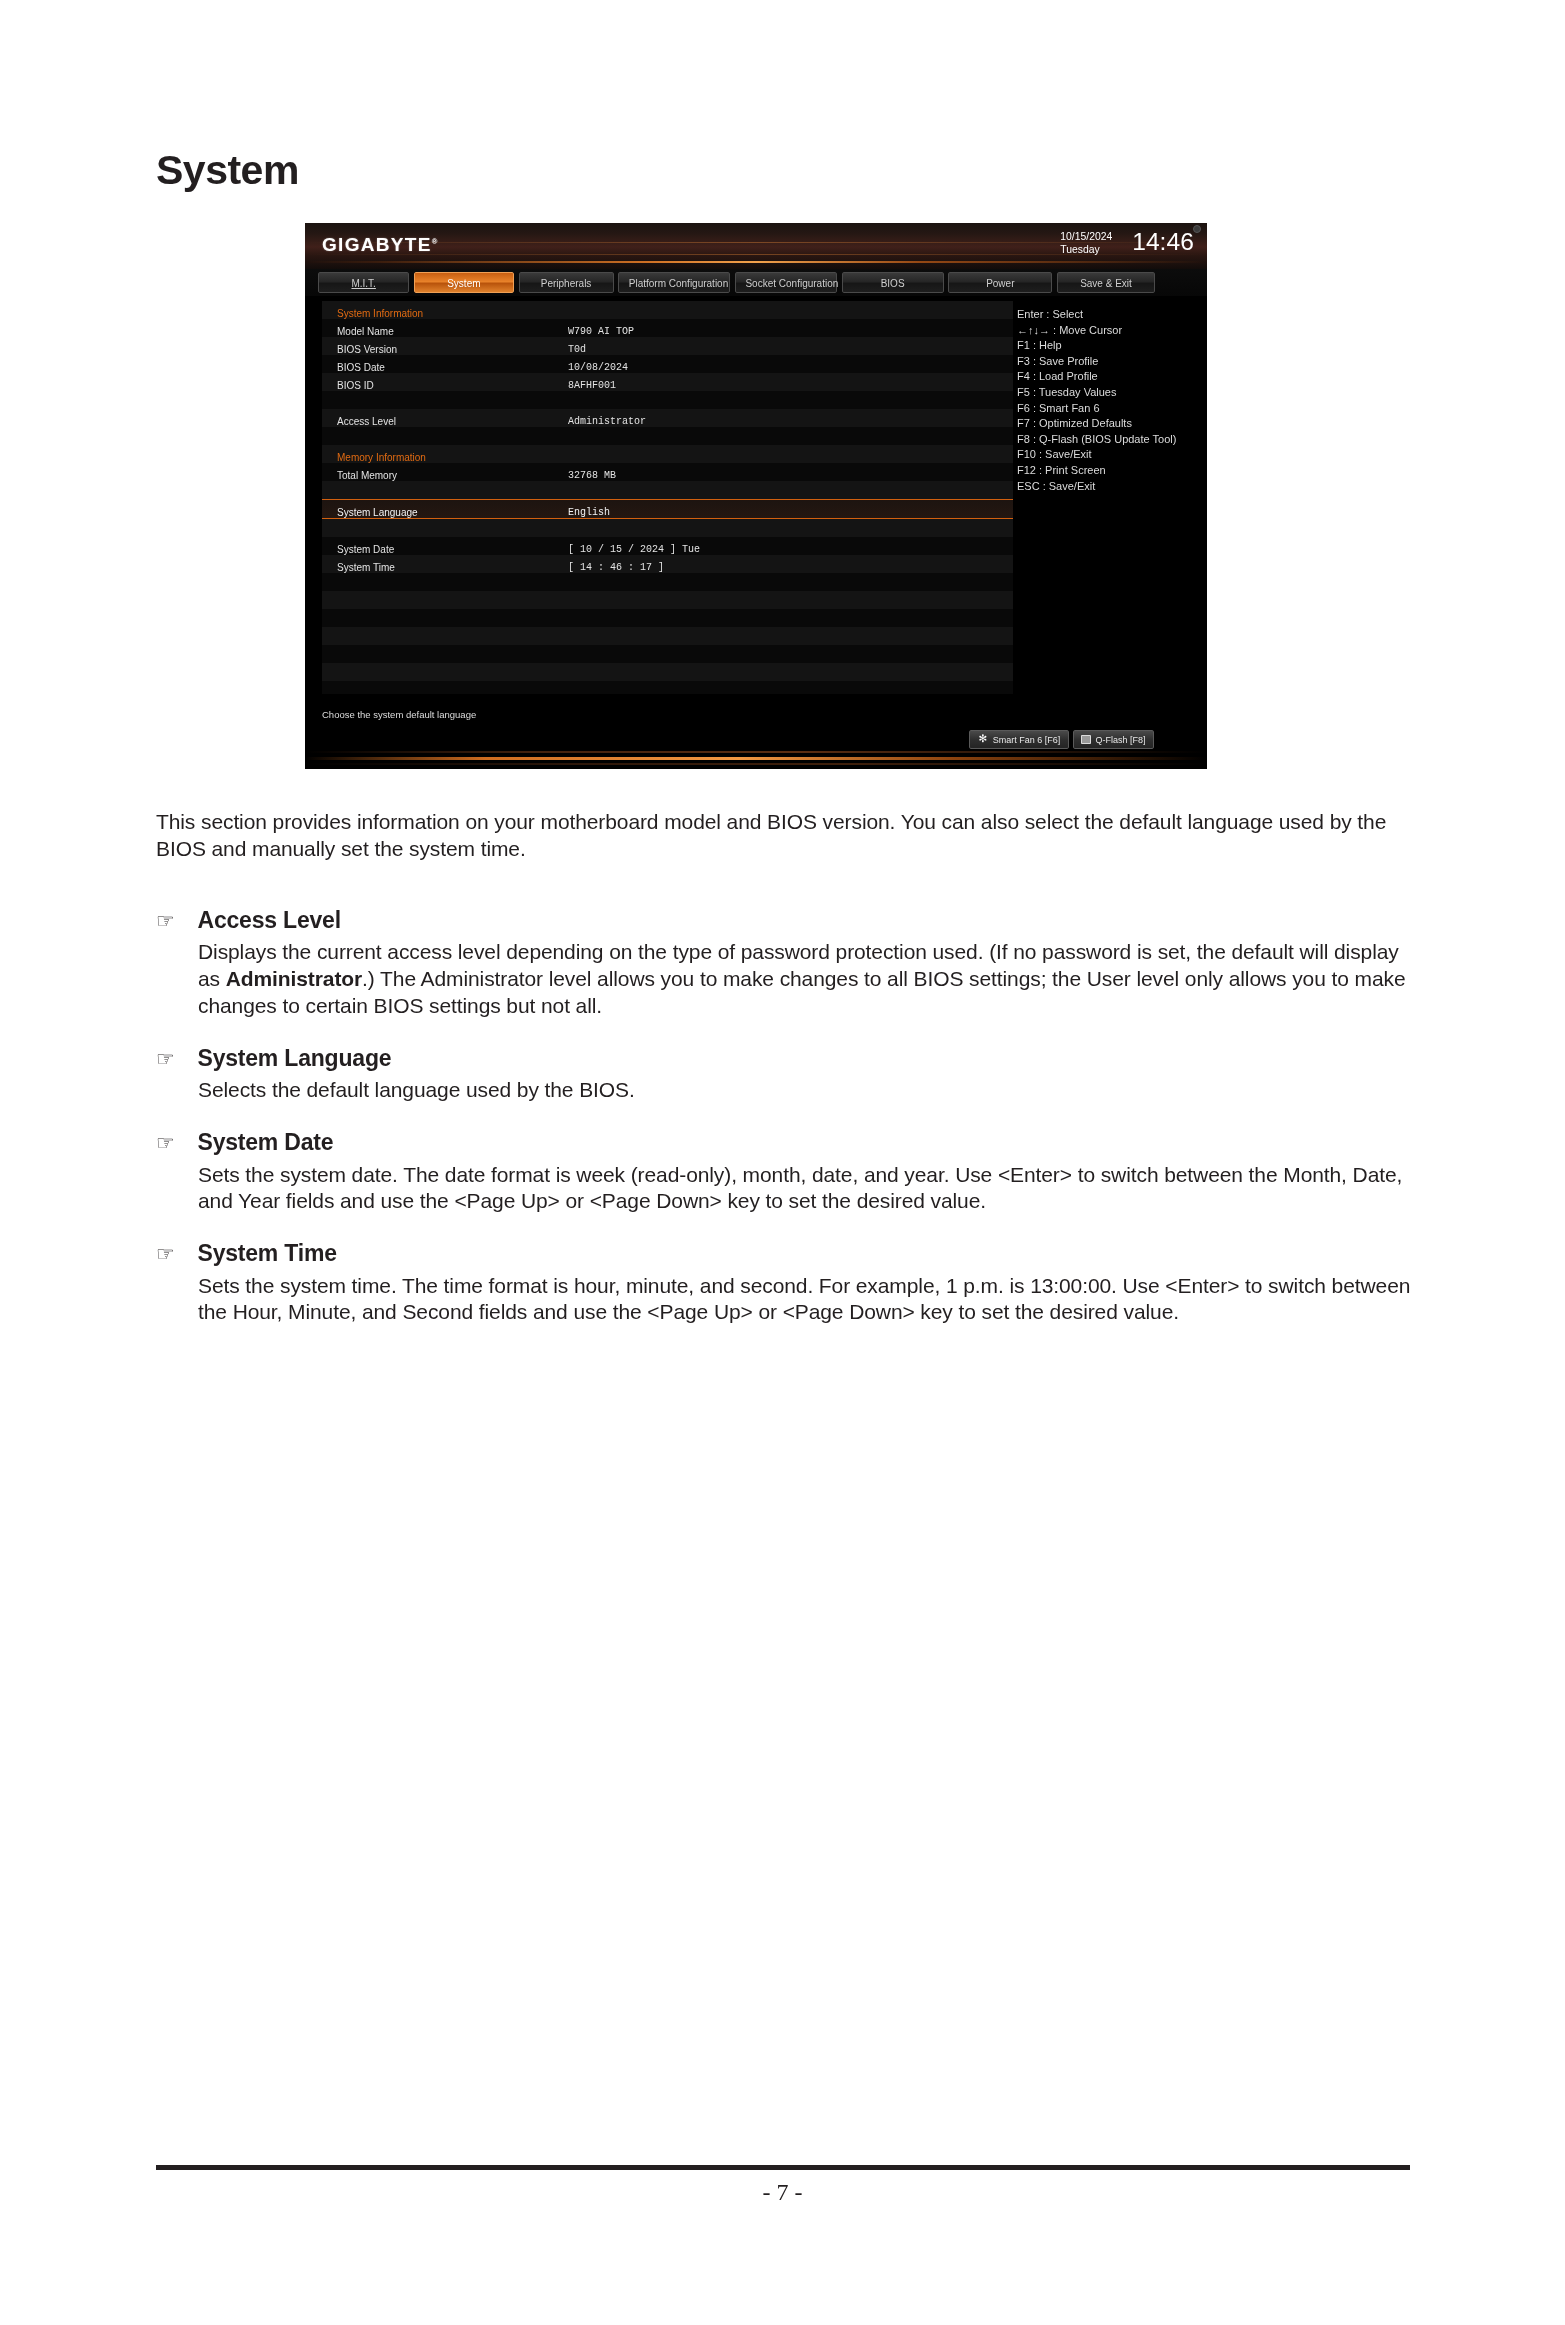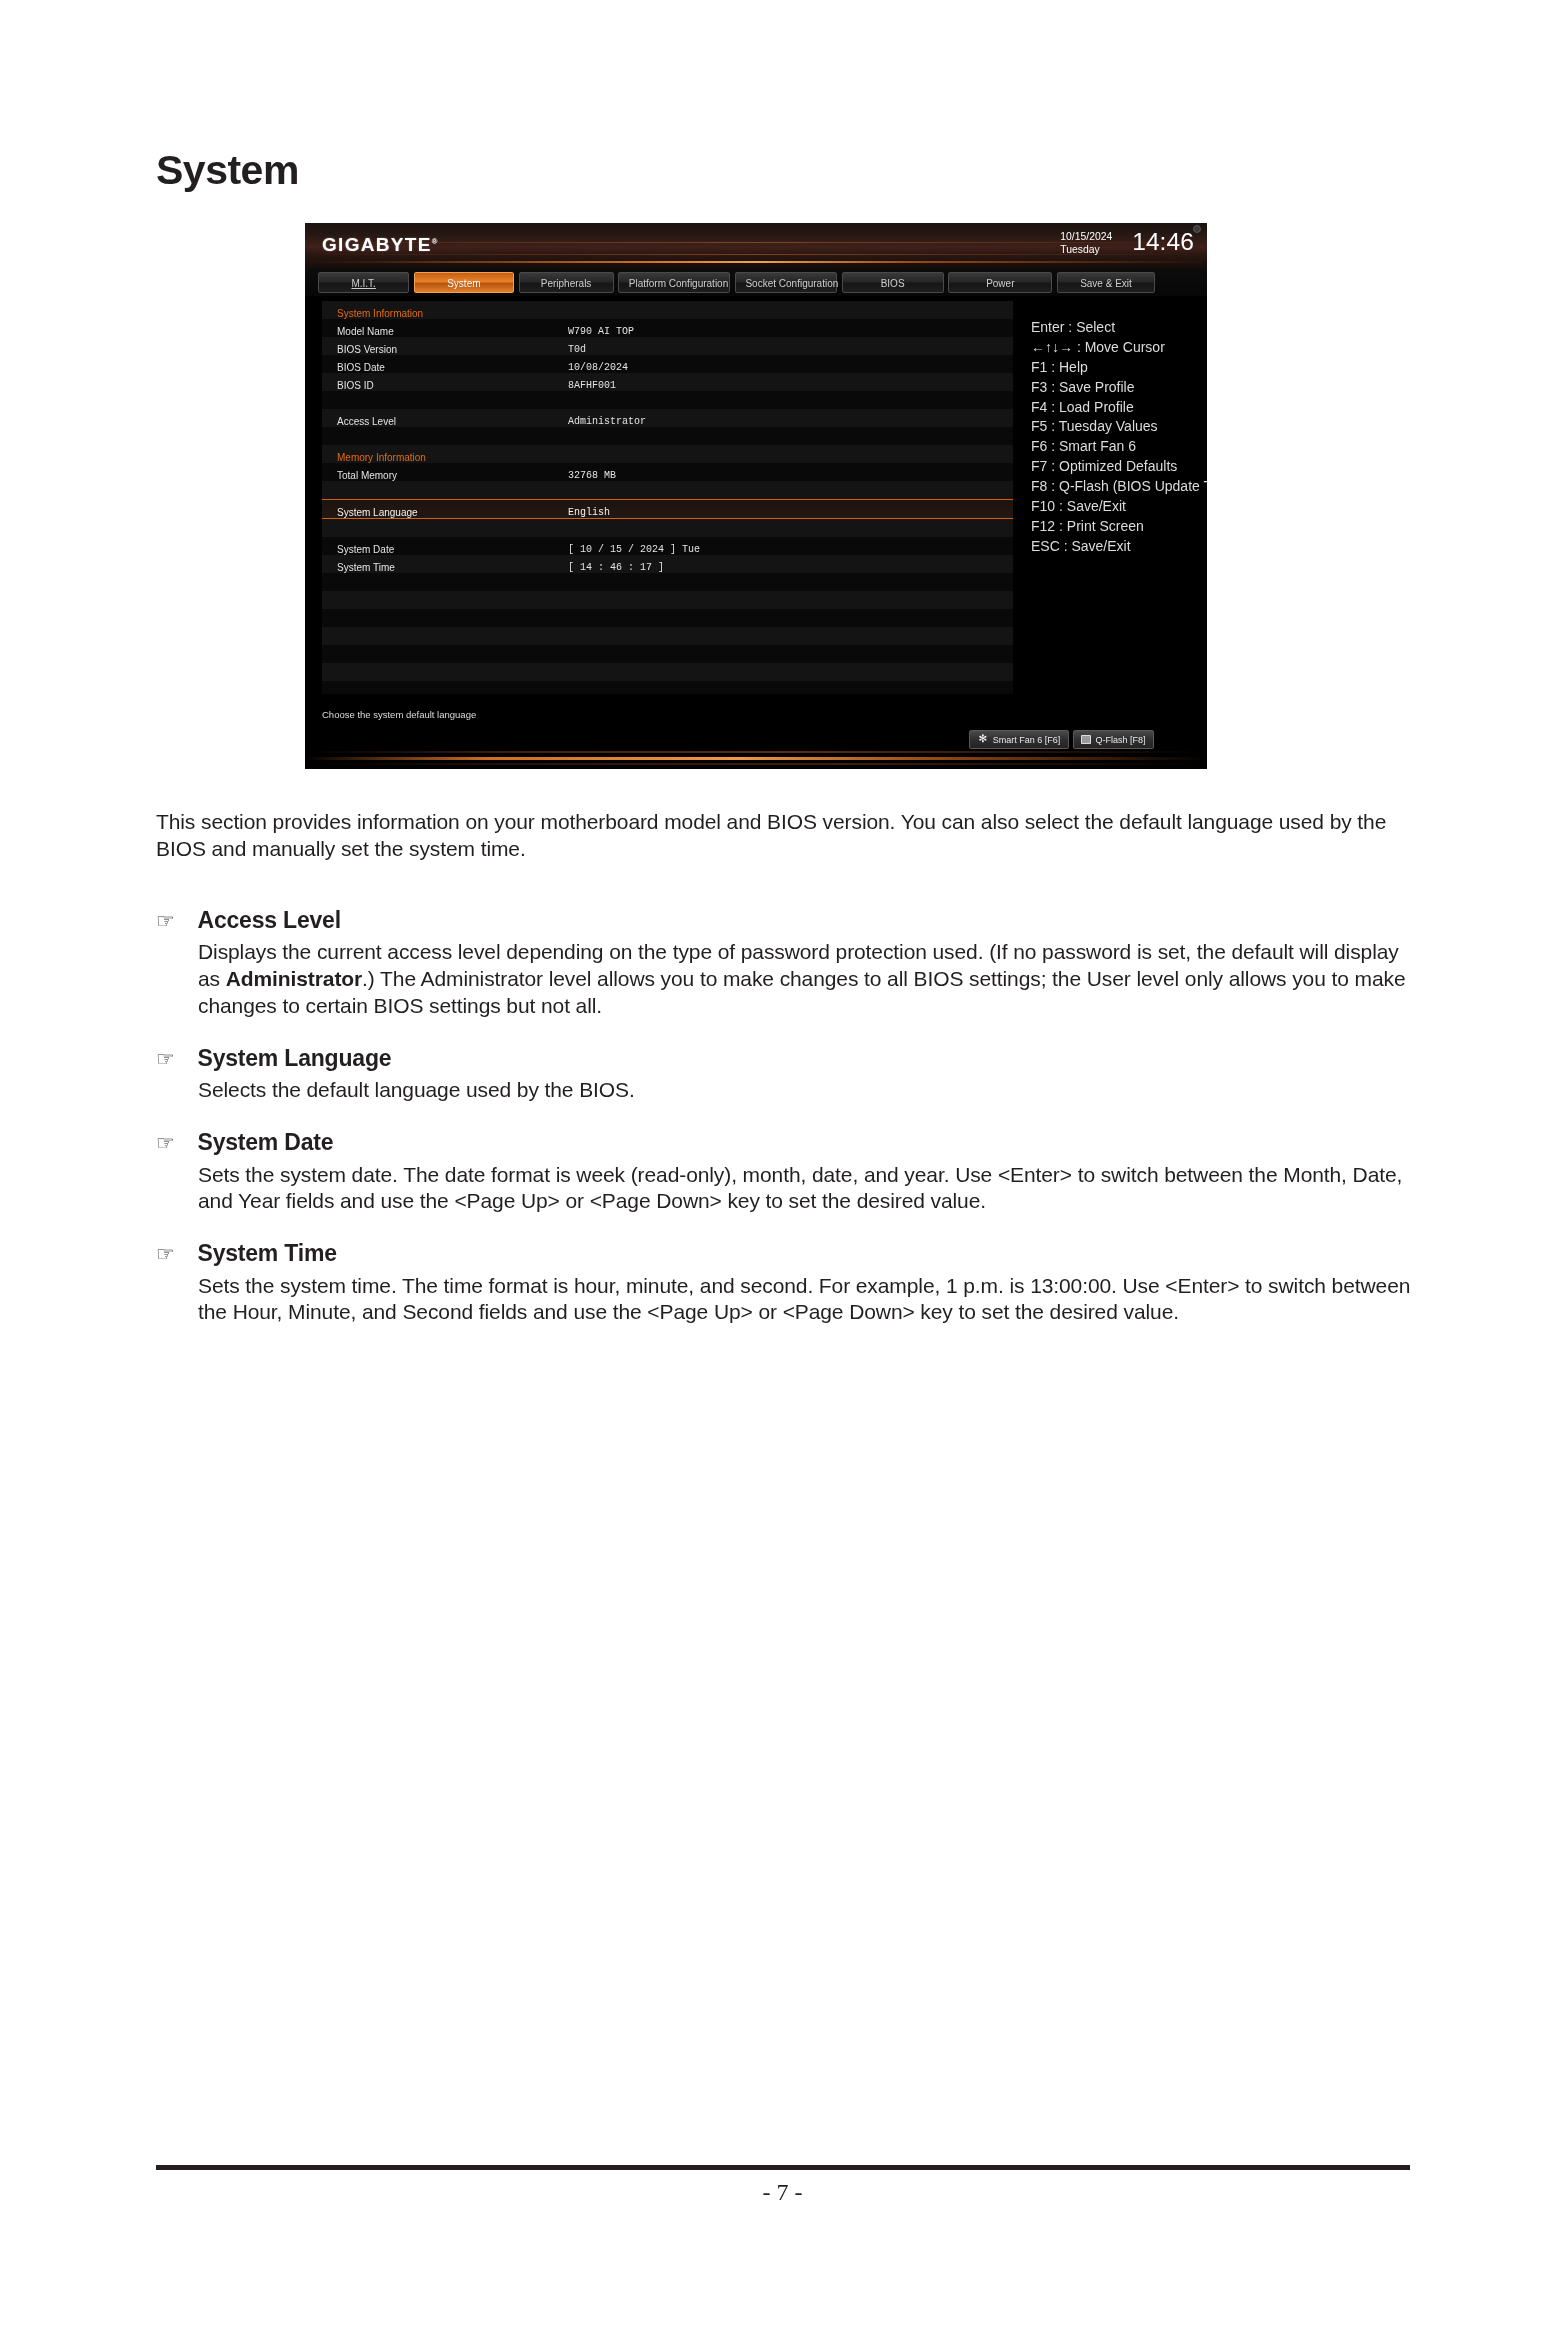--- a/index.html
+++ b/index.html
@@ -193,26 +193,25 @@
     border-top: 1.2px solid #d2600f;
     border-bottom: 1.2px solid #d2600f;
     height: 20px;
   }
   .row.selected .lbl,
   .row.selected .val { color: #f3f3f3; }
 
   .bios-help {
     position: absolute;
     left: 712px;
-    top: 21px;
+    top: 10px;
     width: 256px;
     color: #dcdcdc;
-    font-size: 14px;
+    font-size: 11px;
     line-height: 1.42;
-    margin-left: 14px;
   }
   .bios-help div { white-space: nowrap; }
 
   
   .bios-foot {
     position: absolute;
     left: 0;
     top: 471px;
     width: 100%;
     height: 75px;

